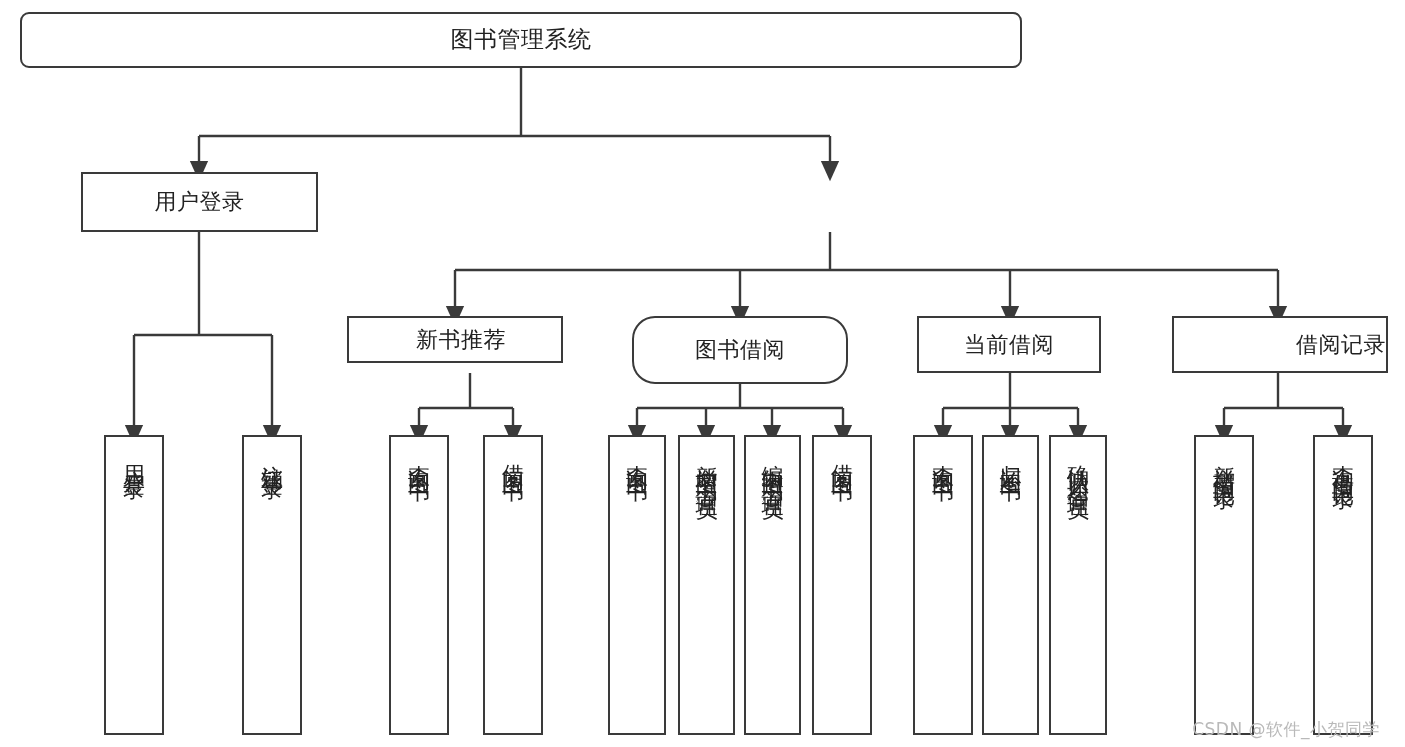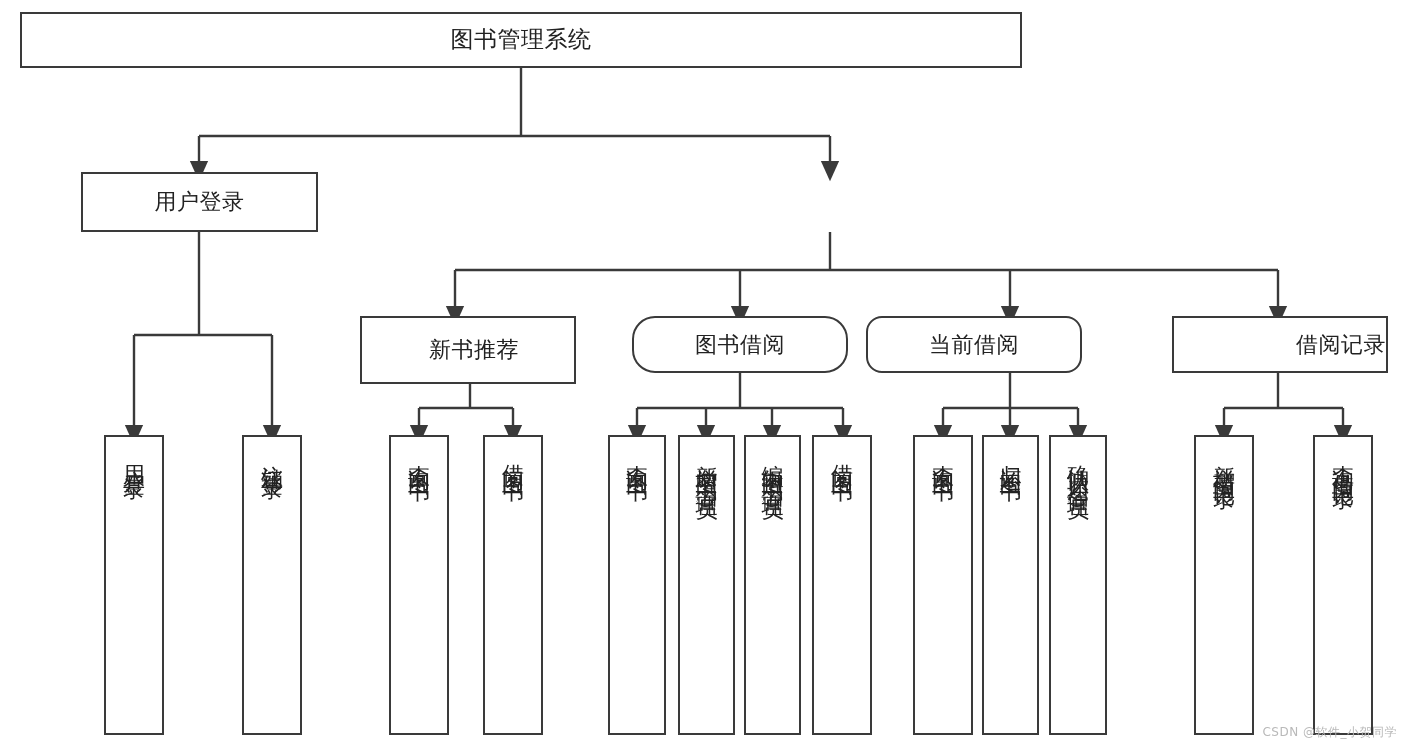--- a/index.html
+++ b/index.html
@@ -47,23 +47,23 @@
     writing-mode:vertical-rl;
     text-orientation:upright;
     font-size:22px;
     line-height:1.0;
     letter-spacing:5px;
     height:auto;
   }
 
   #watermark{
     position:absolute;
-    right:8px;
+    right:25px;
     bottom:6px;
-    font-size:12px;
+    font-size:17px;
     color:#b9b9b9;
     white-space:nowrap;
     letter-spacing:0.5px;
   }
 </style>
 </head>
 <body>
 
 <div id="diagram">
 
@@ -110,35 +110,35 @@
       <path d="M1010,408 L1010,428" marker-end="url(#arrow)"></path>
       <path d="M1078,408 L1078,428" marker-end="url(#arrow)"></path>
 
       <path d="M1278,373 L1278,408"></path>
       <path d="M1224,408 L1343,408"></path>
       <path d="M1224,408 L1224,428" marker-end="url(#arrow)"></path>
       <path d="M1343,408 L1343,428" marker-end="url(#arrow)"></path>
     </g>
   </svg>
 
-  <div class="node h-node root" style="left:20px;top:12px;width:1002px;height:56px;">
+  <div class="node h-node root" style="left:20px;top:12px;width:1002px;height:56px;border-radius:9px;">
     <span class="lbl">图书管理系统</span>
   </div>
 
   <div class="node h-node" style="left:81px;top:172px;width:237px;height:60px;">
     <span class="lbl">用户登录</span>
   </div>
 
-  <div class="node h-node" style="left:360px;top:316px;width:216px;height:68px;padding-left:12px;">
+  <div class="node h-node" style="left:347px;top:316px;width:216px;height:47px;padding-left:12px;">
     <span class="lbl">新书推荐</span>
   </div>
-  <div class="node h-node" style="left:632px;top:316px;width:216px;height:57px;border-radius:23px;">
+  <div class="node h-node" style="left:632px;top:316px;width:216px;height:68px;border-radius:23px;">
     <span class="lbl">图书借阅</span>
   </div>
-  <div class="node h-node" style="left:866px;top:316px;width:216px;height:57px;border-radius:16px;">
+  <div class="node h-node" style="left:917px;top:316px;width:184px;height:57px;">
     <span class="lbl">当前借阅</span>
   </div>
   <div class="node h-node" style="left:1172px;top:316px;width:216px;height:57px;justify-content:flex-end;">
     <span class="lbl">借阅记录</span>
   </div>
 
   <div class="node v-node" style="left:104px;top:435px;width:60px;height:300px;">
     <span class="lbl">用户登录</span>
   </div>
   <div class="node v-node" style="left:242px;top:435px;width:60px;height:300px;">

